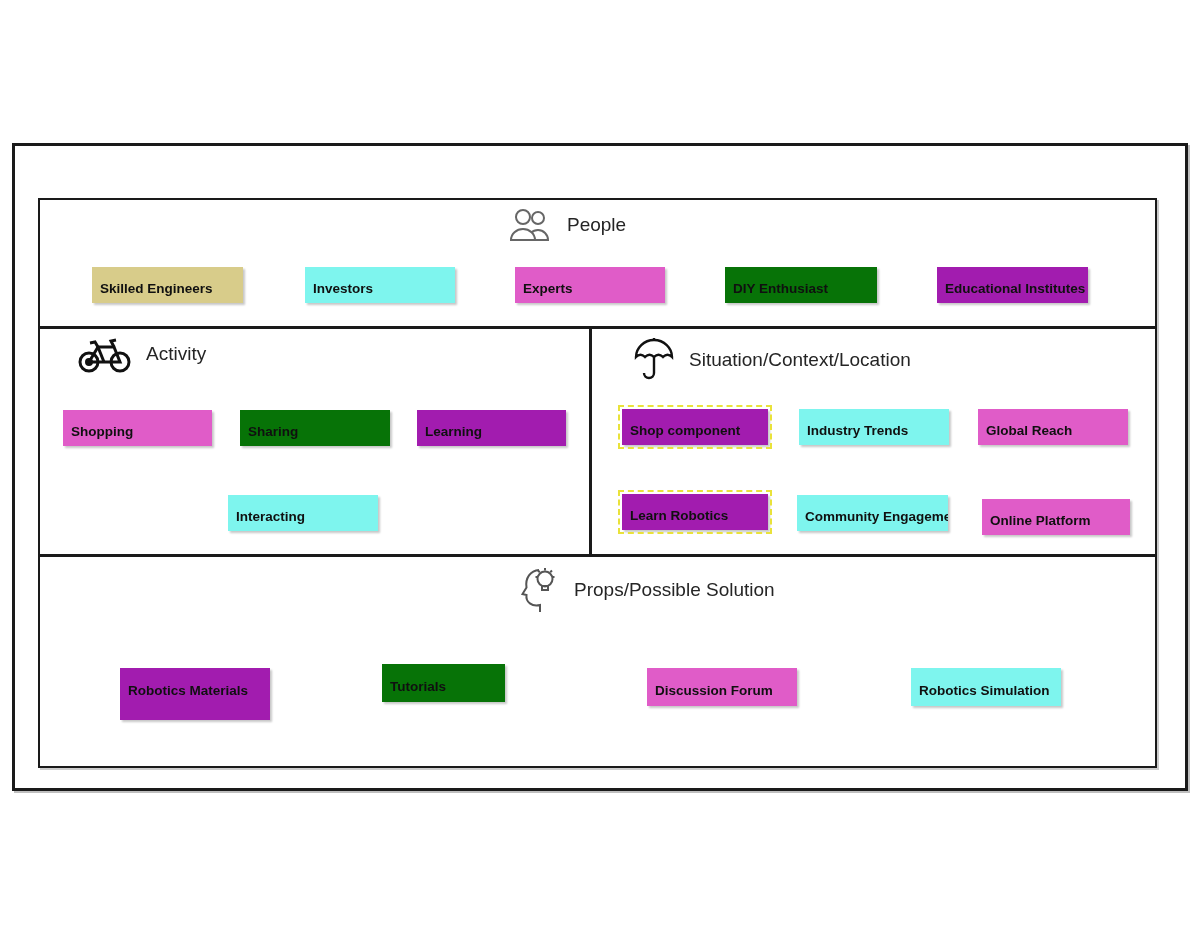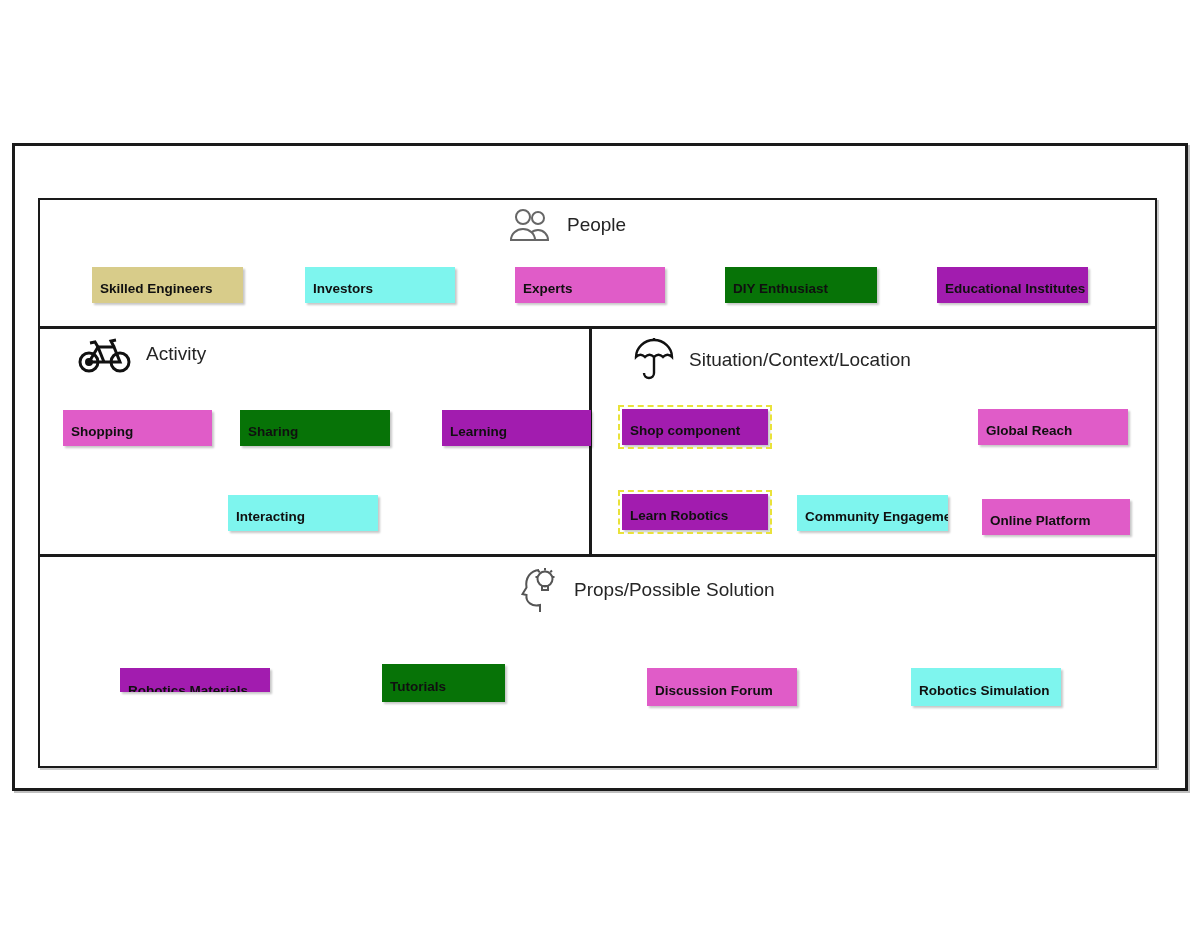--- a/index.html
+++ b/index.html
@@ -86,50 +86,51 @@
         <path d="M20 13 L26 28"></path>
         <path d="M36 13 L33 7 L38 6"></path>
         <path d="M20 13 L17 8 L12 9"></path>
       </svg>
     </span>
     <span class="label">Activity</span>
   </div>
 
   <div class="note c-magenta" style="left:63px;top:410px;width:149px">Shopping</div>
   <div class="note c-green" style="left:240px;top:410px">Sharing</div>
-  <div class="note c-yellow" style="left:442px;top:410px;width:149px">Learning</div>
+  <div class="note c-yellow" style="left:417px;top:410px;width:149px">Learning</div>
   <div class="note c-cyan" style="left:228px;top:495px">Interacting</div>
 
   <div class="section-header" style="left:633px;top:336px">
     <span>
       <svg width="42" height="48" viewBox="0 0 42 48" fill="none" stroke="#111" stroke-width="2.4">
         <path d="M21 4 C11 4 3 12 3 21 Q7.5 16.5 12 21 Q16.5 16.5 21 21 Q25.5 16.5 30 21 Q34.5 16.5 39 21 C39 12 31 4 21 4 Z"></path>
         <path d="M21 2 V4"></path>
         <path d="M21 21 V37 a5 5 0 0 1 -10 0"></path>
       </svg>
     </span>
     <span class="label">Situation/Context/Location</span>
   </div>
 
   <div class="note c-yellow selected" style="left:622px;top:409px;width:146px">Shop component</div>
+  <div class="note c-cyan" style="left:799px;top:409px">Industry Trends</div>
   <div class="note c-magenta" style="left:978px;top:409px">Global Reach</div>
   <div class="note c-yellow selected" style="left:622px;top:494px;width:146px">Learn Robotics</div>
   <div class="note c-cyan" style="left:797px;top:495px;width:151px">Community Engagement</div>
   <div class="note c-magenta" style="left:982px;top:499px;width:148px">Online Platform</div>
 
   <div class="section-header" style="left:518px;top:566px">
     <span>
       <svg width="42" height="48" viewBox="0 0 42 48" fill="none" stroke="#555" stroke-width="2">
         <path d="M22 46 V39 C14 41 7.5 36 8.5 29 L4.5 28 L8.5 21.5 C7 12 12.5 4.5 21 4"></path>
         <circle cx="27" cy="13" r="7.5"></circle>
         <path d="M24 20 h6 v4 h-6 z"></path>
         <path d="M27 2 v2.5 M20 4.5 l1.8 1.8 M34 4.5 l-1.8 1.8 M17.5 11 h2.5 M36.5 11 h-2.5"></path>
       </svg>
     </span>
     <span class="label">Props/Possible Solution</span>
   </div>
 
-  <div class="note c-yellow" style="left:120px;top:668px;height:24px;line-height:38px">Robotics Materials</div>
+  <div class="note c-yellow" style="left:120px;top:668px;height:52px;line-height:38px">Robotics Materials</div>
   <div class="note c-green" style="left:382px;top:664px;height:38px;line-height:38px;width:123px">Tutorials</div>
   <div class="note c-magenta" style="left:647px;top:668px;height:38px;line-height:38px">Discussion Forum</div>
   <div class="note c-cyan" style="left:911px;top:668px;height:38px;line-height:38px">Robotics Simulation</div>
 
 </div>
 
 </body></html>

